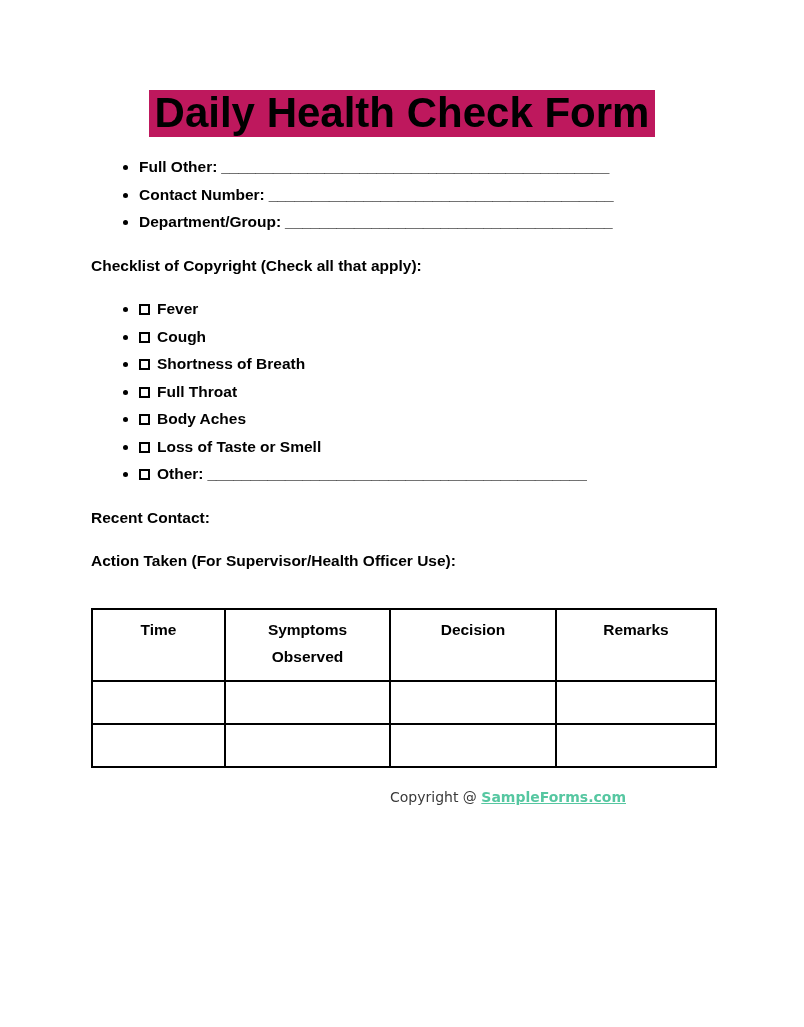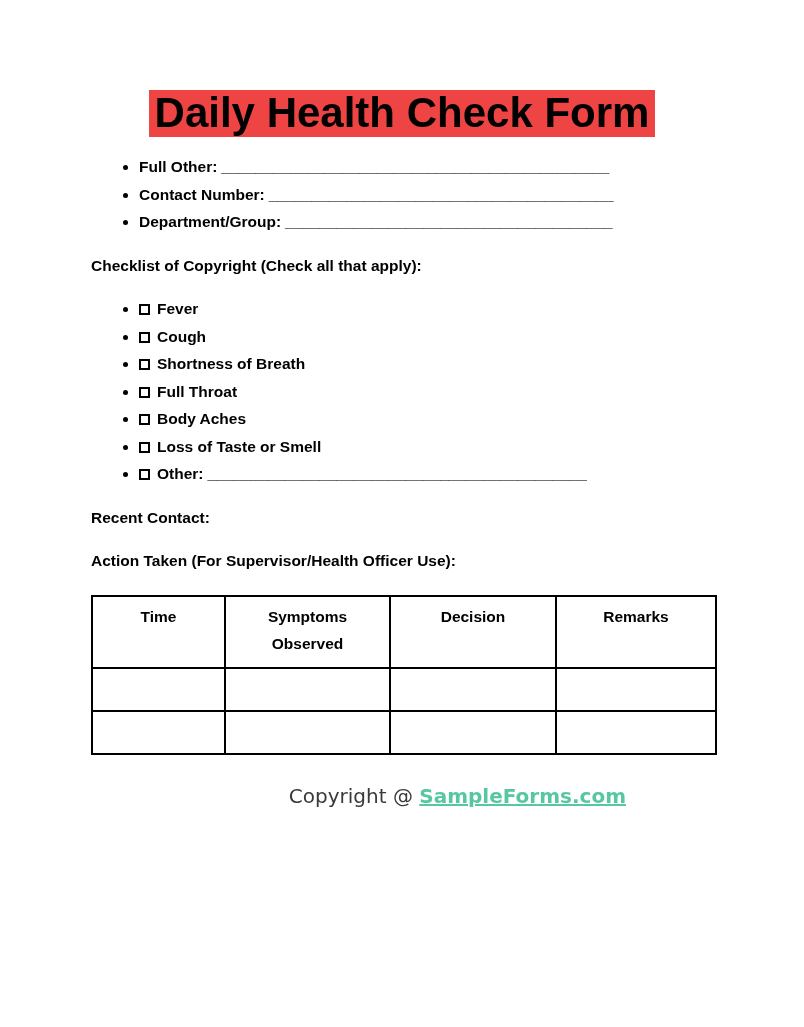--- a/index.html
+++ b/index.html
@@ -50,59 +50,59 @@
     border: 2px solid #000;
     vertical-align: -1px;
     margin-right: 7px;
   }
   .cb.inline { margin: 0 6px 0 6px; }
 
   
   table.action-table {
     border-collapse: collapse;
     width: 624px;
-    margin-top: 20px;
+    margin-top: 33px;
     table-layout: fixed;
     border-radius: 29px;
   }
   table.action-table th, table.action-table td {
     border: 2px solid #000;
     font-size: 15.5px;
     font-weight: 700;
     text-align: center;
     vertical-align: top;
     line-height: 27.5px;
   }
   table.action-table th { height: 72px; padding: 6px 14px 0; }
   table.action-table td { height: 43px; padding: 0; }
 
   
   .footer {
-    margin-top: 30px;
+    margin-top: 18px;
     padding-right: 89px;
     text-align: right;
     font-family: "DejaVu Sans", sans-serif;
-    font-size: 20px;
+    font-size: 14px;
     font-weight: 400;
     color: #3a3a3a;
     line-height: 22px;
   }
   .footer a.site-link {
     font-weight: 700;
     text-decoration: underline;
     cursor: pointer;
   }
 </style>
 </head>
 <body>
 
 <div class="page">
 
   <div class="title-row">
-    <span class="hl" style="background: #ef4444;">Daily Health Check Form</span>
+    <span class="hl" style="background: #be185d;">Daily Health Check Form</span>
   </div>
 
   <div class="content">
 
 
 
     <ul class="doc-list">
       <li>
         <span>Full Other:</span><span class="blank">_____________________________________________</span>
       </li>

